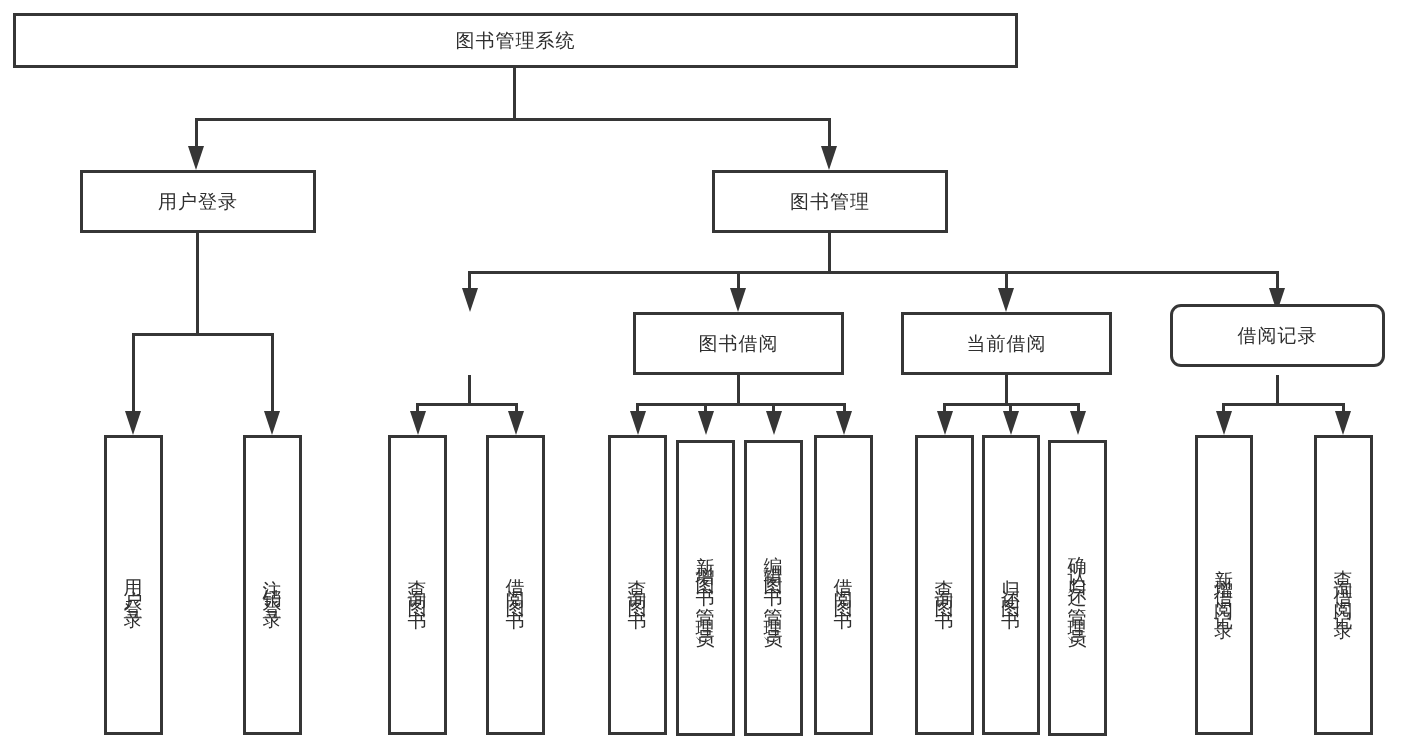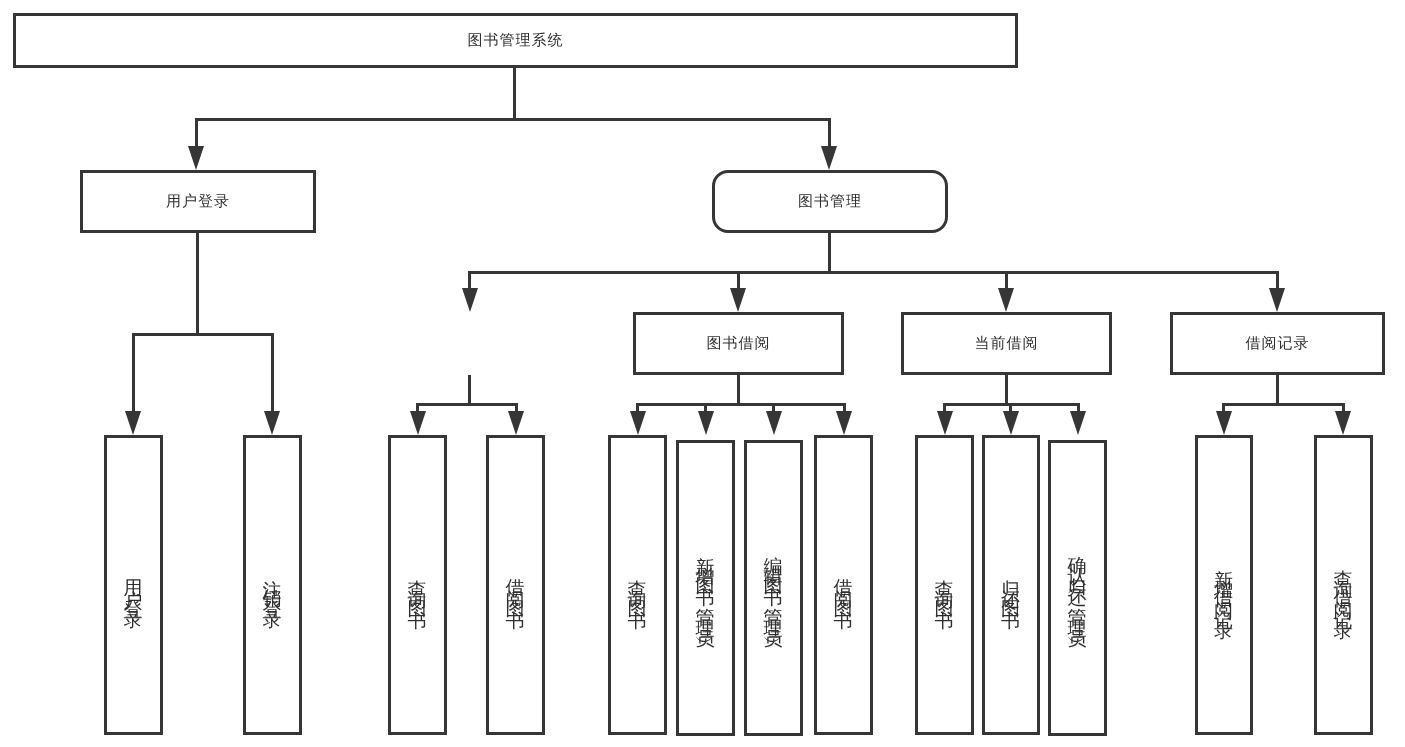--- a/index.html
+++ b/index.html
@@ -15,21 +15,21 @@
     position: absolute;
     background: #ffffff;
     border: 3px solid #363636;
     box-sizing: border-box;
     display: flex;
     align-items: center;
     justify-content: center;
     z-index: 2;
   }
   .hlabel {
-    font-size: 15px;
+    font-size: 19px;
     color: #2f2f2f;
     letter-spacing: 1px;
     white-space: nowrap;
   }
   .vlabel {
     writing-mode: vertical-rl;
     text-orientation: mixed;
     font-size: 19px;
     color: #2f2f2f;
     letter-spacing: 0.55em;
@@ -70,21 +70,21 @@
   <div class="vl" style="left:513px; top:67px; height:54px;"></div>
   <div class="hl" style="left:195px; top:118px; width:636px;"></div>
   <div class="vl" style="left:195px; top:118px; height:32px;"></div>
   <div class="arr" style="left:188px; top:146px;"></div>
   <div class="vl" style="left:828px; top:118px; height:32px;"></div>
   <div class="arr" style="left:821px; top:146px;"></div>
 
   <div class="box" style="left:80px; top:170px; width:236px; height:63px;">
     <span class="hlabel">用户登录</span>
   </div>
-  <div class="box" style="left:712px; top:170px; width:236px; height:63px;border-radius:16px;">
+  <div class="box" style="left:712px; top:170px; width:236px; height:63px;">
     <span class="hlabel">图书管理</span>
   </div>
 
   <div class="vl" style="left:196px; top:233px; height:103px;"></div>
   <div class="hl" style="left:132px; top:333px; width:142px;"></div>
   <div class="vl" style="left:132px; top:333px; height:80px;"></div>
   <div class="arr" style="left:125px; top:411px;"></div>
   <div class="vl" style="left:271px; top:333px; height:80px;"></div>
   <div class="arr" style="left:264px; top:411px;"></div>
 
@@ -98,21 +98,21 @@
   <div class="arr" style="left:998px; top:288px;"></div>
   <div class="vl" style="left:1276px; top:271px; height:20px;"></div>
   <div class="arr" style="left:1269px; top:288px;"></div>
 
   <div class="box" style="left:901px; top:312px; width:211px; height:63px;">
     <span class="hlabel">当前借阅</span>
   </div>
   <div class="box" style="left:633px; top:312px; width:211px; height:63px;">
     <span class="hlabel">图书借阅</span>
   </div>
-  <div class="box" style="left:1170px; top:312px; width:215px; height:63px;">
+  <div class="box" style="left:1170px; top:304px; width:215px; height:63px;border-radius:11px;">
     <span class="hlabel">借阅记录</span>
   </div>
 
   <div class="vl" style="left:468px; top:375px; height:31px;"></div>
   <div class="hl" style="left:416px; top:403px; width:102px;"></div>
   <div class="vl" style="left:416px; top:403px; height:10px;"></div>
   <div class="arr" style="left:410px; top:411px;"></div>
   <div class="vl" style="left:515px; top:403px; height:10px;"></div>
   <div class="arr" style="left:508px; top:411px;"></div>
 

